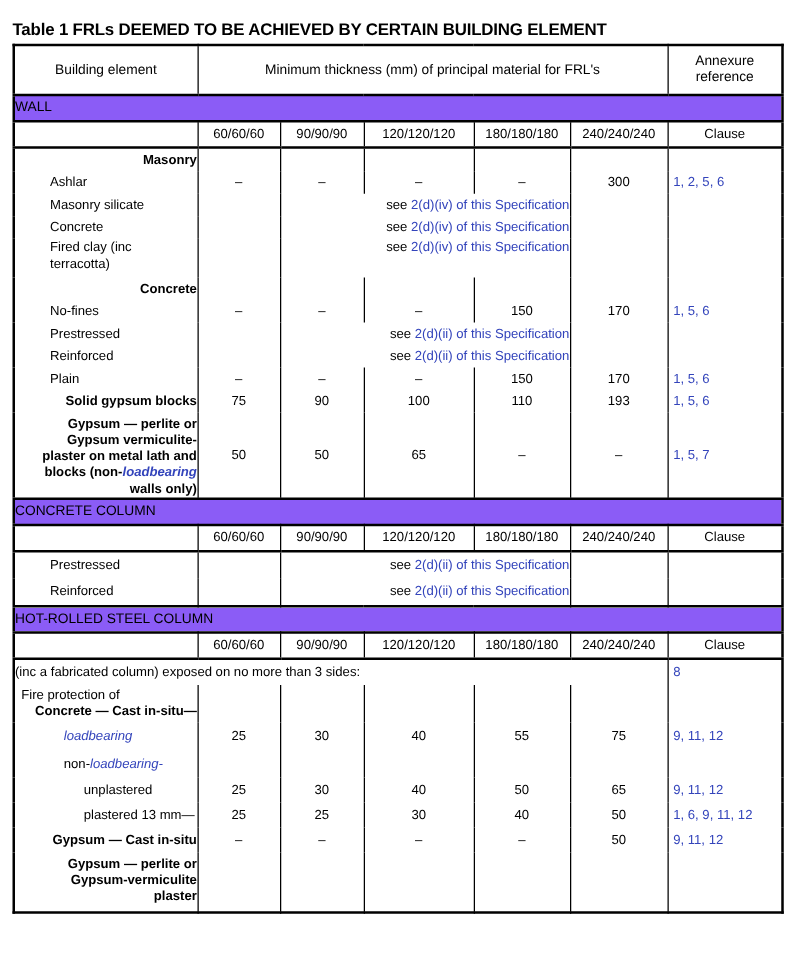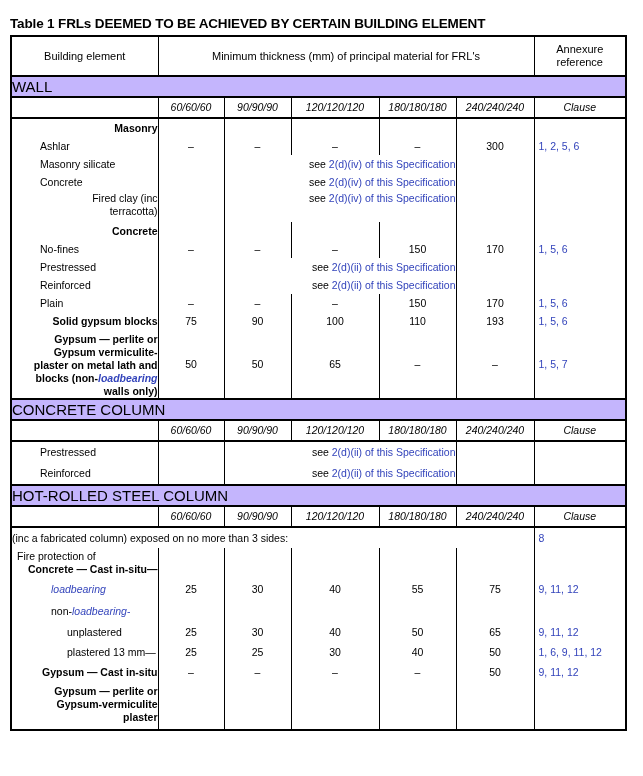--- a/index.html
+++ b/index.html
@@ -63,41 +63,40 @@
   .hdr td {
     text-align: center;
     font-size: 11px;
     height: 38px;
     border-bottom: 2px solid #000;
     padding: 2px 3px;
   }
 
   
   .band td {
-    background: #c4b5fd;
-    font-size: 15px;
+    background: #8b5cf6;
+    font-size: 11px;
     height: 19px;
     padding: 1px 0 1px 4px;
     border-top: 2px solid #000;
     border-bottom: 2px solid #000;
     border-left: none;
     border-right: none;
     text-align: left;
     white-space: nowrap;
   }
 
   
   .subhdr td {
     text-align: center;
     font-size: 10.5px;
     height: 19px;
     border-bottom: 2px solid #000;
     padding: 1px 2px;
     white-space: nowrap;
-    font-style: italic;
   }
   .subhdr td.c1 { border-bottom: 2px solid #000; }
 
   
   .row td { height: 18px; }
   .row td.val { text-align: center; }
   .row td.ann {
     text-align: left;
     padding-left: 4px;
     color: #3344bb;
@@ -131,21 +130,21 @@
   .tall-gyp td { height: 62px; vertical-align: middle; }
   .tall-gyp td.label { vertical-align: top; padding-top: 3px; }
 
   .tall-fire td { height: 28px; }
   .tall-fire td.label { vertical-align: top; padding-top: 2px; }
 
   .tall-gyp2 td { height: 44px; }
   .tall-gyp2 td.label { vertical-align: top; padding-top: 3px; }
 
   .firedcl td { height: 30px; }
-  .firedcl td.label { vertical-align: top; padding-top: 1px; text-align: right; }
+  .firedcl td.label { vertical-align: top; padding-top: 1px; }
 
   .wide-note td {
     text-align: left;
     padding-left: 4px;
     height: 20px;
     white-space: nowrap;
     border-left: none;
     border-right: none;
   }
 </style>

